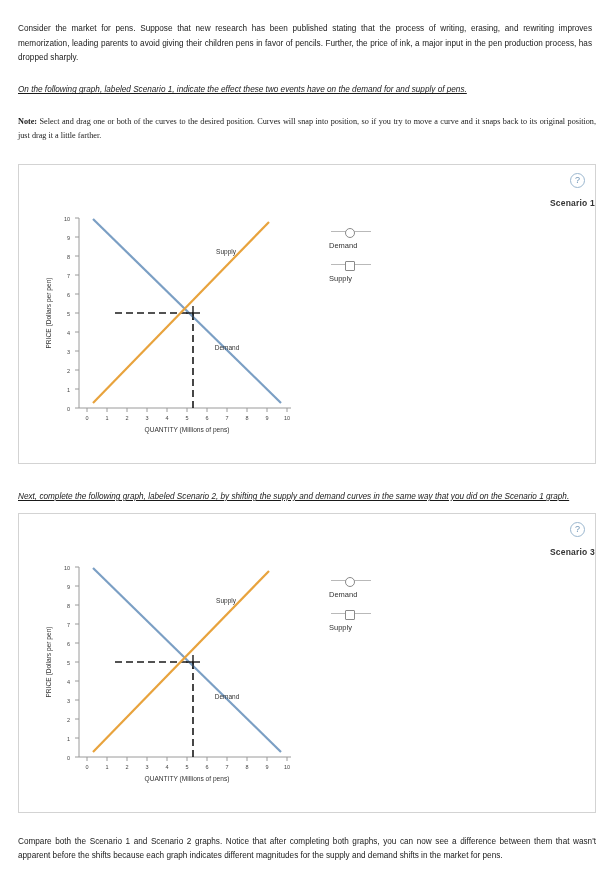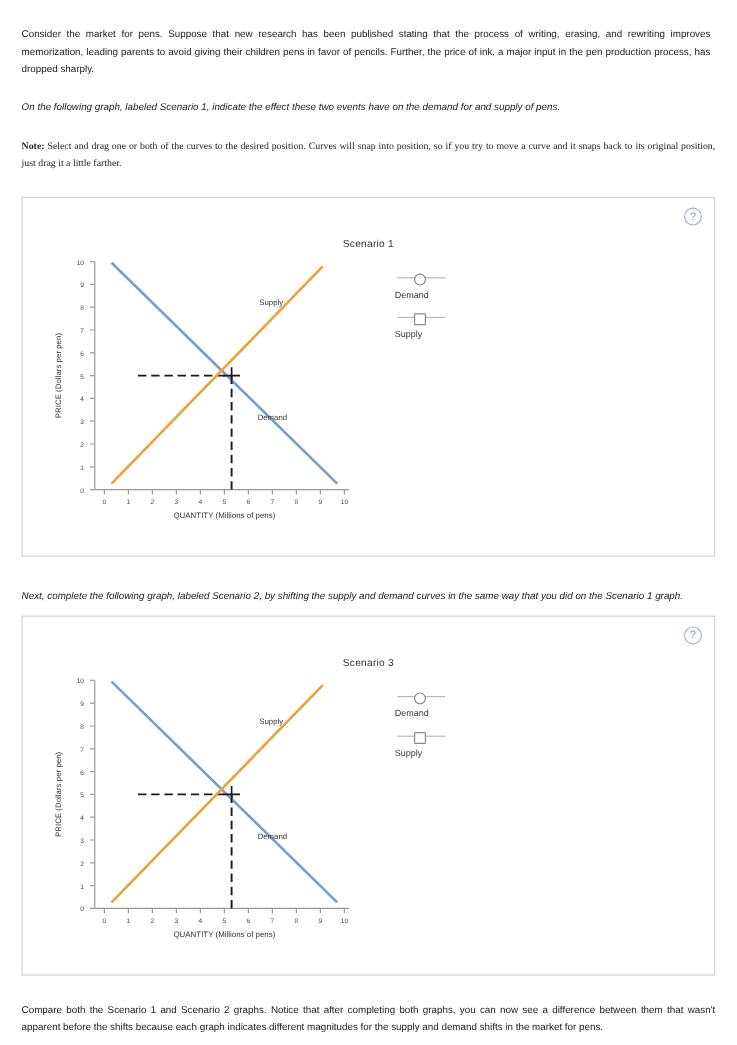--- a/index.html
+++ b/index.html
@@ -15,20 +15,21 @@
     font-size:8.2px;
     line-height:1.75;
     padding:14px 22px 0 18px;
     text-align:justify;
   }
   .instr{
     font-size:8.2px;
     line-height:1.75;
     padding:10px 18px 0 18px;
     font-style:italic;
+    text-decoration:underline;
   }
   .note{
     font-size:8.2px;
     line-height:1.75;
     padding:9px 18px 12px 18px;
     text-align:justify;
     font-family:Liberation Serif, serif;
   }
   .note b{font-style:normal;}
   .closing{
@@ -53,23 +54,23 @@
     border:1px solid #9bb7cf;
     border-radius:50%;
     color:#6f94b5;
     font-size:9px;
     line-height:12px;
     text-align:center;
     background:#fff;
     cursor:pointer;
   }
   .graph-title{
-    text-align:center;
+    text-align:right;
     font-size:8.5px;
-    font-weight:normal;
+    font-weight:bold;
     color:#333;
     padding-top:33px;
     letter-spacing:.2px;
   }
   .plot-wrap{
     position:relative;
     width:100%;
     height:235px;
   }
   svg.plot{position:absolute;left:0;top:0;}

